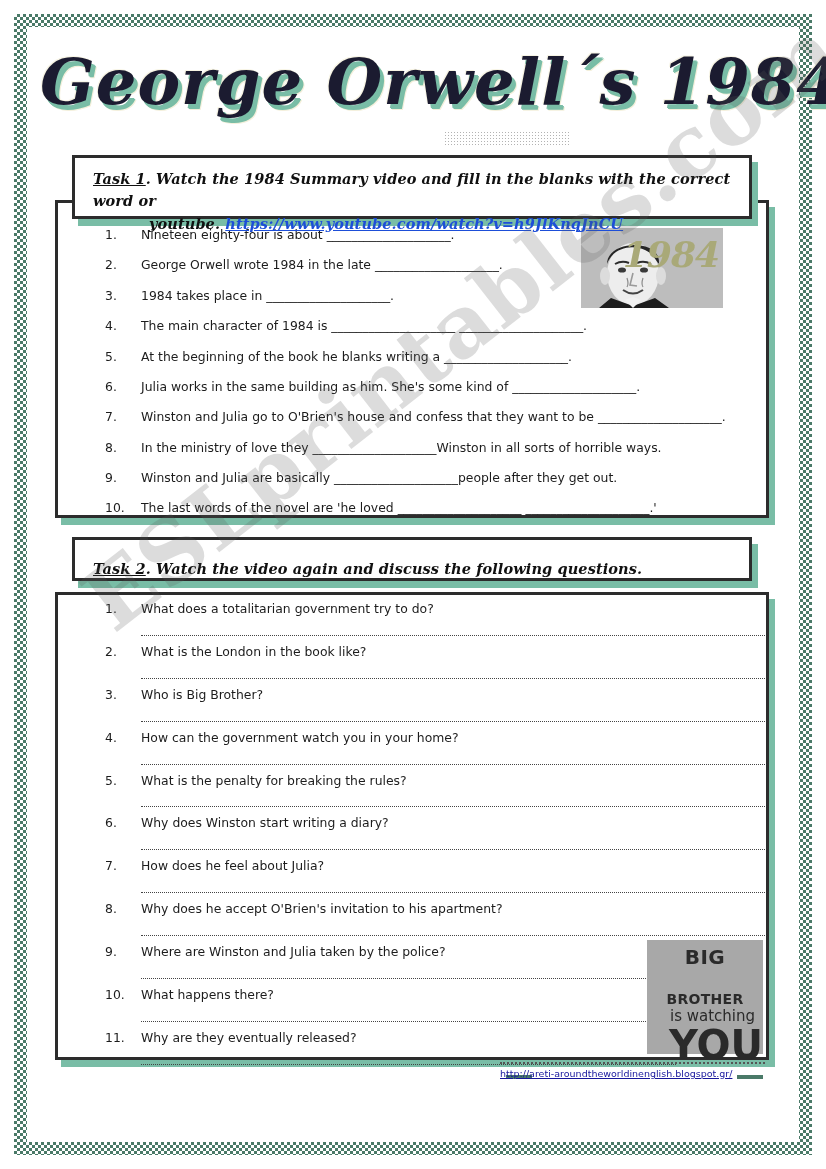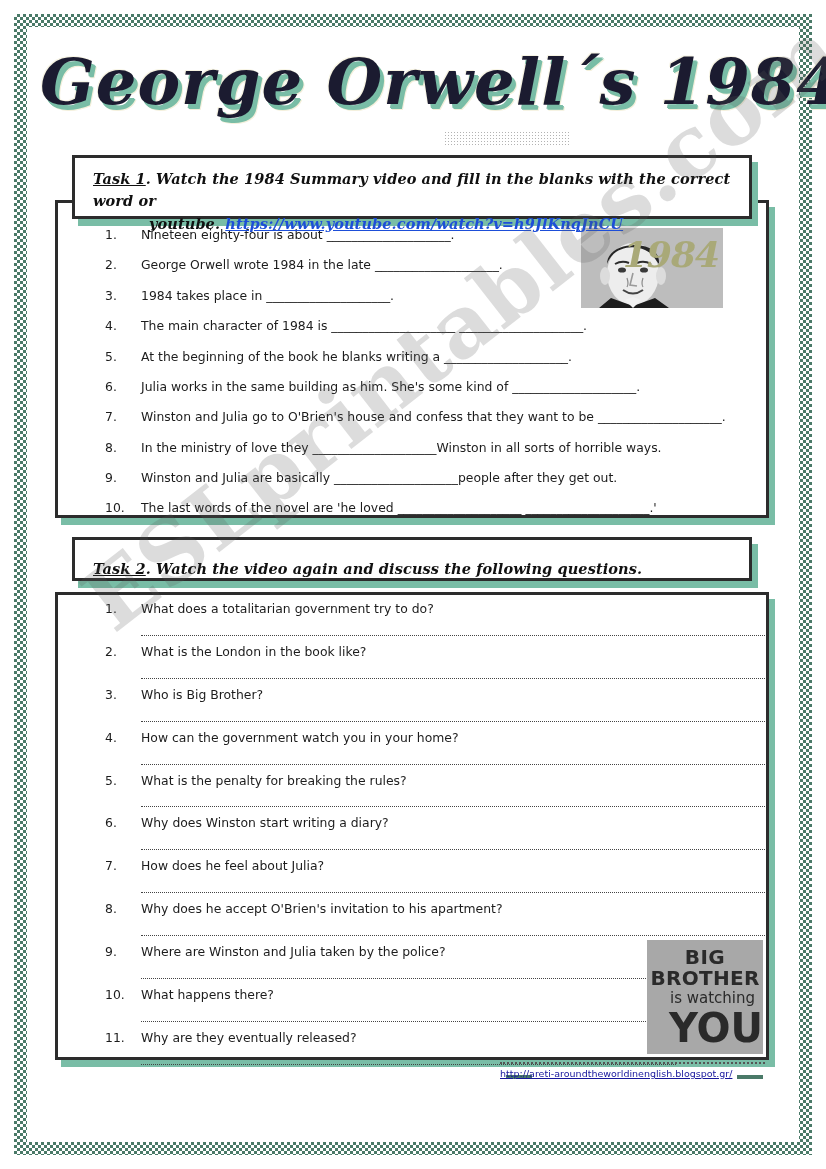--- a/index.html
+++ b/index.html
@@ -190,21 +190,21 @@
     top: 940px;
     width: 116px;
     height: 114px;
     background: #a8a8a8;
     z-index: 3;
     text-align: center;
     font-family: "DejaVu Sans", sans-serif;
     color: #2a2a2a;
   }
   .bb-l1 { font-size: 20px; font-weight: bold; line-height: 1.05; padding-top: 7px; letter-spacing: .5px;}
-  .bb-l2 { font-size: 20px; font-weight: bold; line-height: 1.05; letter-spacing: .3px;}
+  .bb-l2 { font-size: 14px; font-weight: bold; line-height: 1.05; letter-spacing: .3px; margin-top: 24px;}
   .bb-l3 { font-size: 15px; line-height: 1.25; padding-left: 15px; }
   .bb-l4 { font-size: 40px; font-weight: bold; line-height: 1.0; letter-spacing: 0px; text-align: right; }
 
   
   .footer {
     position: absolute;
     left: 500px;
     top: 1068px;
     width: 265px;
     font-family: "DejaVu Sans", sans-serif;

